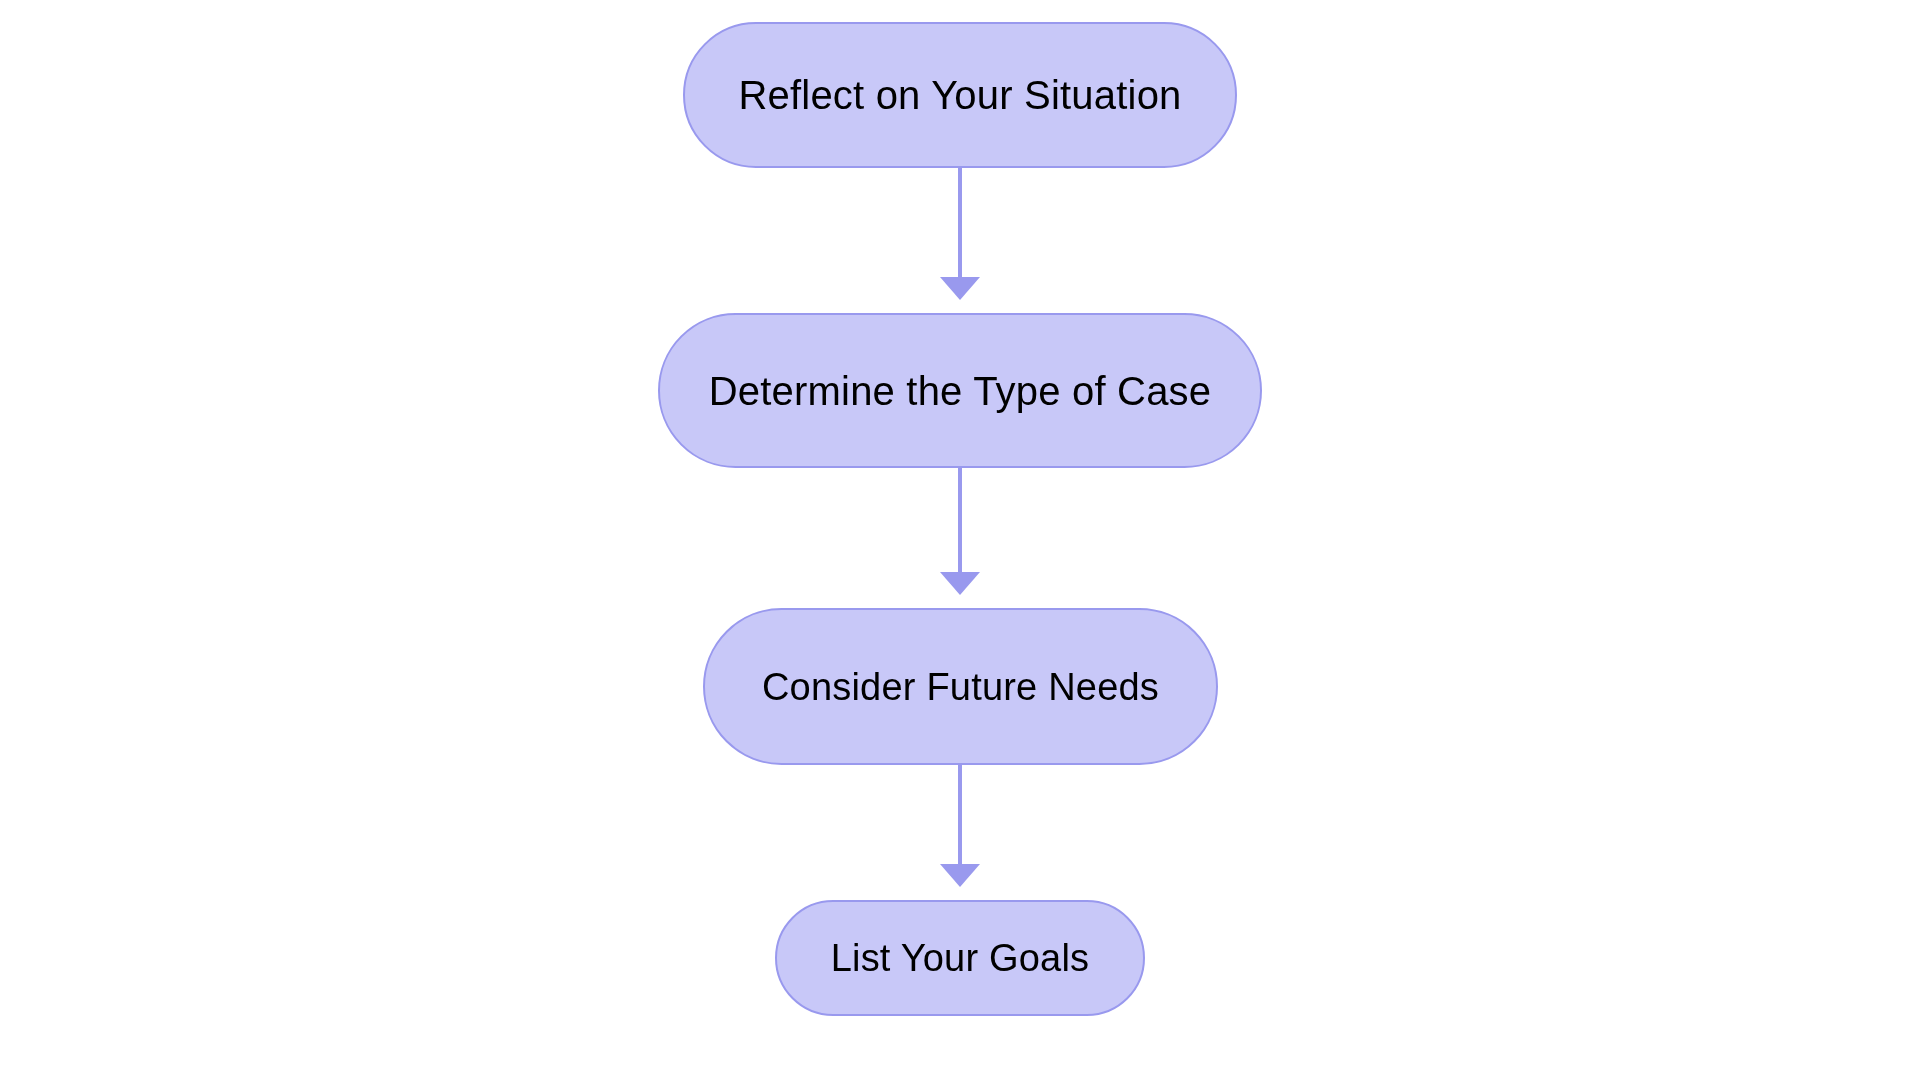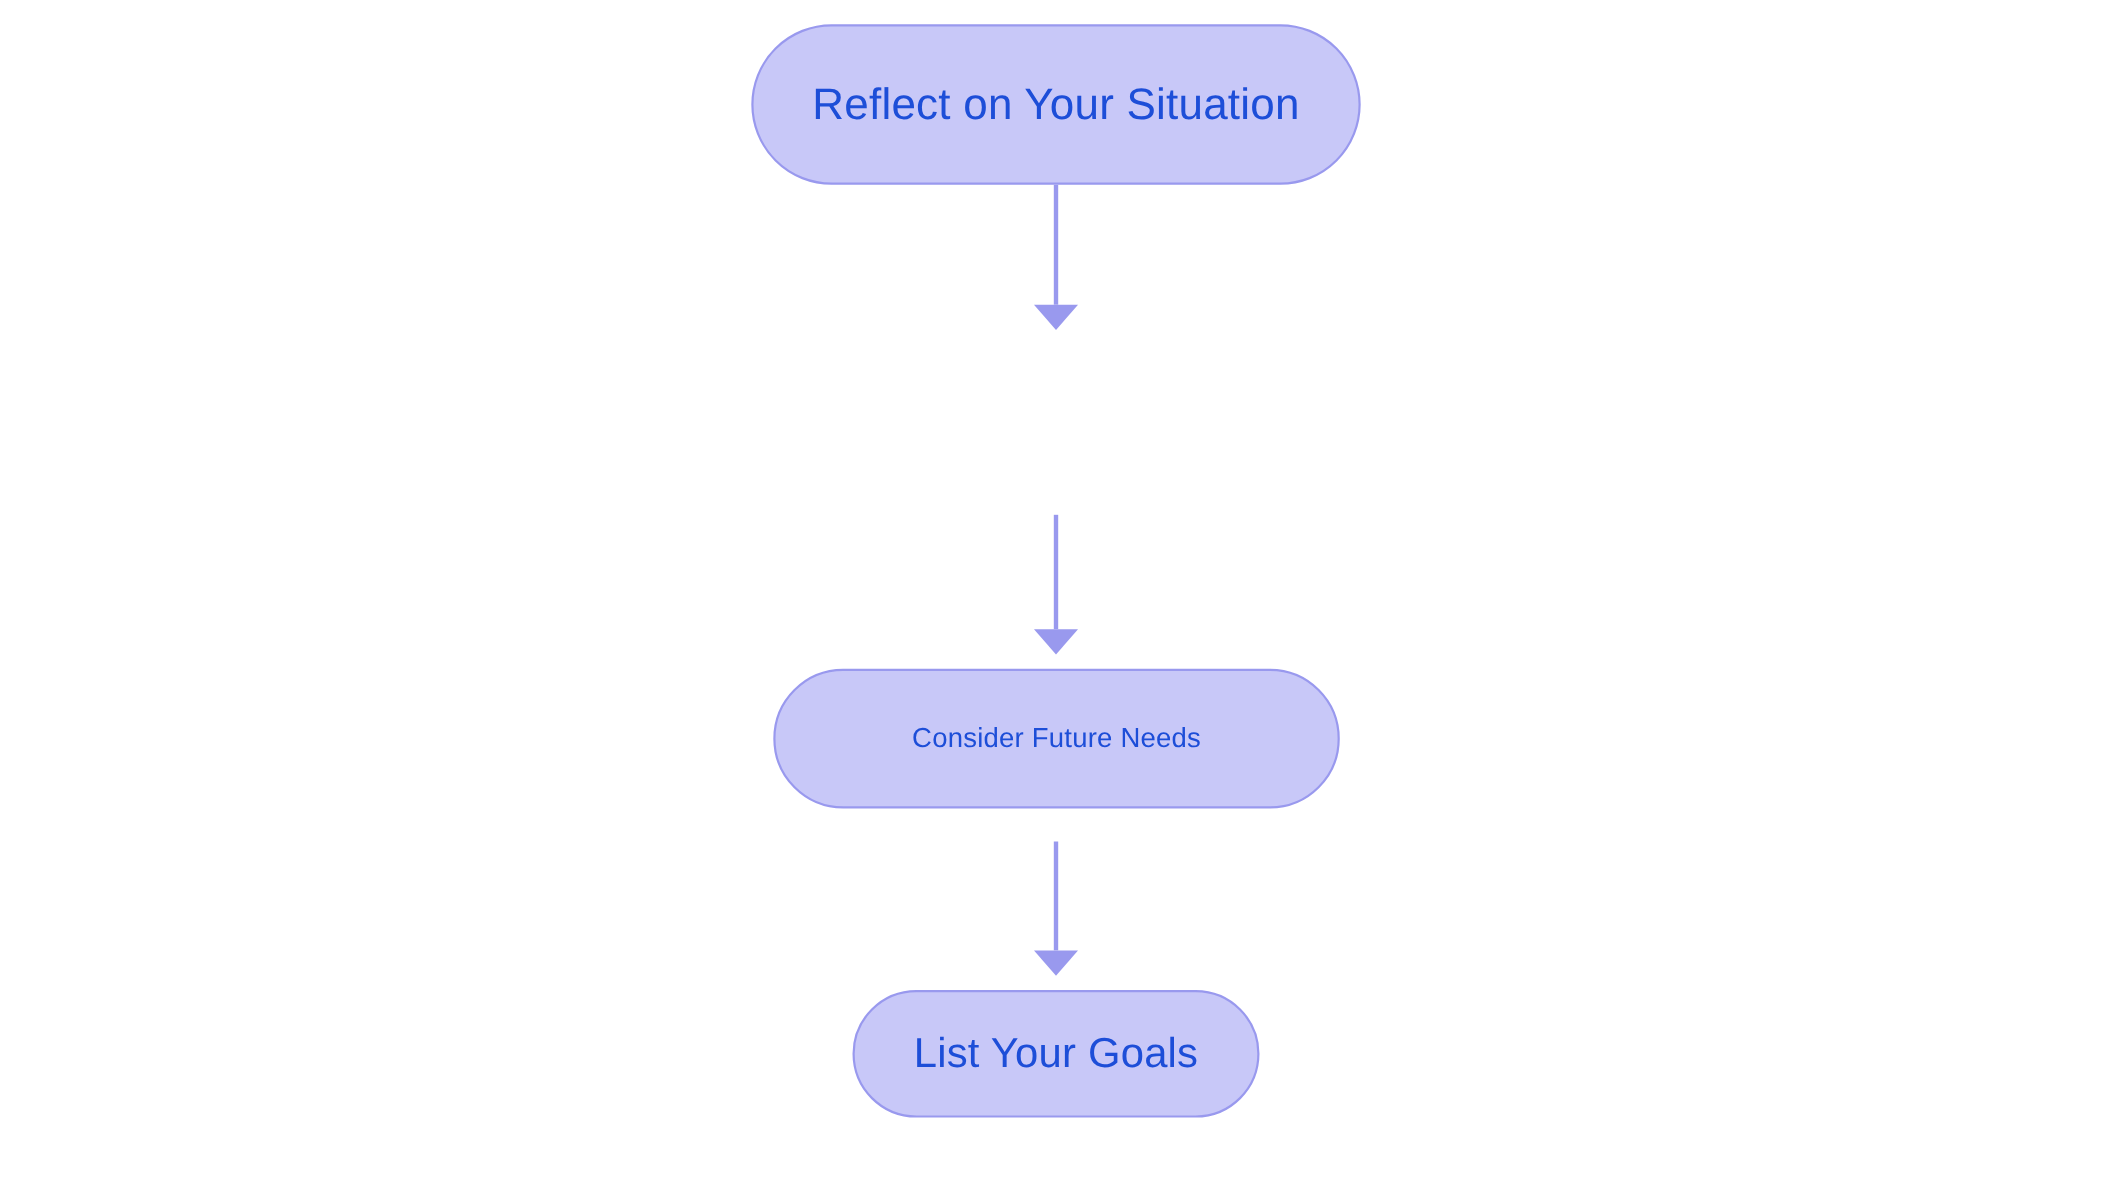--- a/index.html
+++ b/index.html
@@ -30,27 +30,27 @@
     color: #3333cc;
     font-family: "Liberation Sans", sans-serif;
     font-weight: 400;
     letter-spacing: 0.2px;
     white-space: nowrap;
     user-select: none;
   }
   .node-label {
     display: block;
     line-height: 1;
-    color: #1d4ed8;
+    color: #000000;
   }
 
   
   #node-1 { left: 683px; top: 22px;  width: 554px; height: 146px; border-radius: 73px;  font-size: 40px; }
   #node-2 { left: 658px; top: 313px; width: 604px; height: 155px; border-radius: 78px;  font-size: 40px; }
-  #node-3 { left: 703px; top: 608px; width: 515px; height: 127px; border-radius: 79px;  font-size: 25px; }
+  #node-3 { left: 703px; top: 608px; width: 515px; height: 157px; border-radius: 79px;  font-size: 38px; }
   #node-4 { left: 775px; top: 900px; width: 370px; height: 116px; border-radius: 80px;  font-size: 38px; }
 
   
   .connector {
     position: absolute;
     left: 0;
     top: 0;
     width: 1920px;
     height: 1083px;
     pointer-events: none;
@@ -84,20 +84,23 @@
     <g>
       <line class="edge-line" x1="960" y1="765" x2="960" y2="864"></line>
       <polygon class="edge-head" points="940,864 980,864 960,887"></polygon>
     </g>
   </svg>
 
   <div class="node" id="node-1">
     <span class="node-label">Reflect on Your Situation</span>
   </div>
 
+  <div class="node" id="node-2">
+    <span class="node-label">Determine the Type of Case</span>
+  </div>
 
   <div class="node" id="node-3">
     <span class="node-label">Consider Future Needs</span>
   </div>
 
   <div class="node" id="node-4">
     <span class="node-label">List Your Goals</span>
   </div>
 
 </div>

